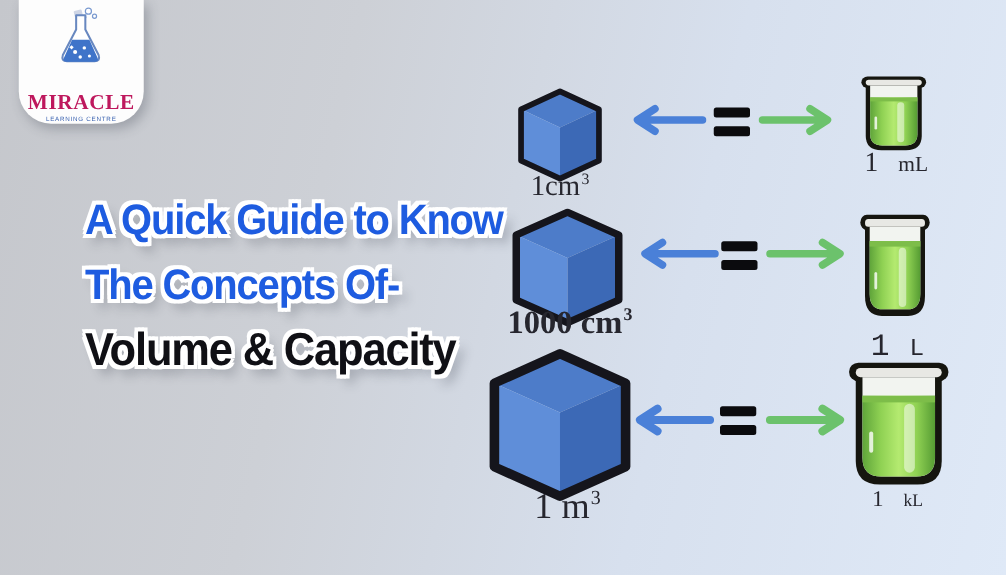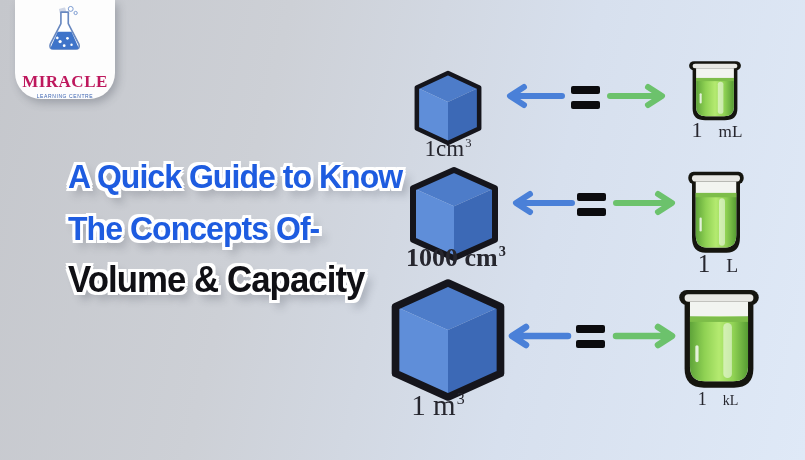--- a/index.html
+++ b/index.html
@@ -62,25 +62,25 @@
   .beaker-1{left:687px;top:60px;width:56px;height:64px;}
   .beaker-label-1{left:677px;top:118px;width:80px;font-size:22px;}
 
   
   .cube-2{left:404px;top:166px;width:100px;height:96px;}
   .cube-label-2{left:396px;top:244px;width:120px;font-size:26px;font-weight:bold;}
   .arrow-l-2{left:506px;top:189px;}
   .equals-2{left:577px;top:193px;}
   .arrow-r-2{left:612px;top:189px;}
   .beaker-2{left:686px;top:170px;width:60px;height:88px;}
-  .beaker-label-2{left:676px;top:250px;width:84px;font-size:25px;}
+  .beaker-label-2{left:676px;top:264px;width:84px;font-size:25px;font-family:Liberation Mono, monospace;}
 
   
   .cube-3{left:384px;top:278px;width:128px;height:124px;}
-  .cube-label-3{left:376px;top:390px;width:124px;font-size:29px;}
+  .cube-label-3{left:392px;top:390px;width:124px;font-size:29px;}
   .arrow-l-3{left:502px;top:321px;}
   .equals-3{left:576px;top:325px;}
   .arrow-r-3{left:612px;top:321px;}
   .beaker-3{left:676px;top:288px;width:86px;height:106px;}
   .beaker-label-3{left:668px;top:390px;width:100px;font-size:18px;}
 </style>
 </head>
 <body>
 
 <div class="stage">

